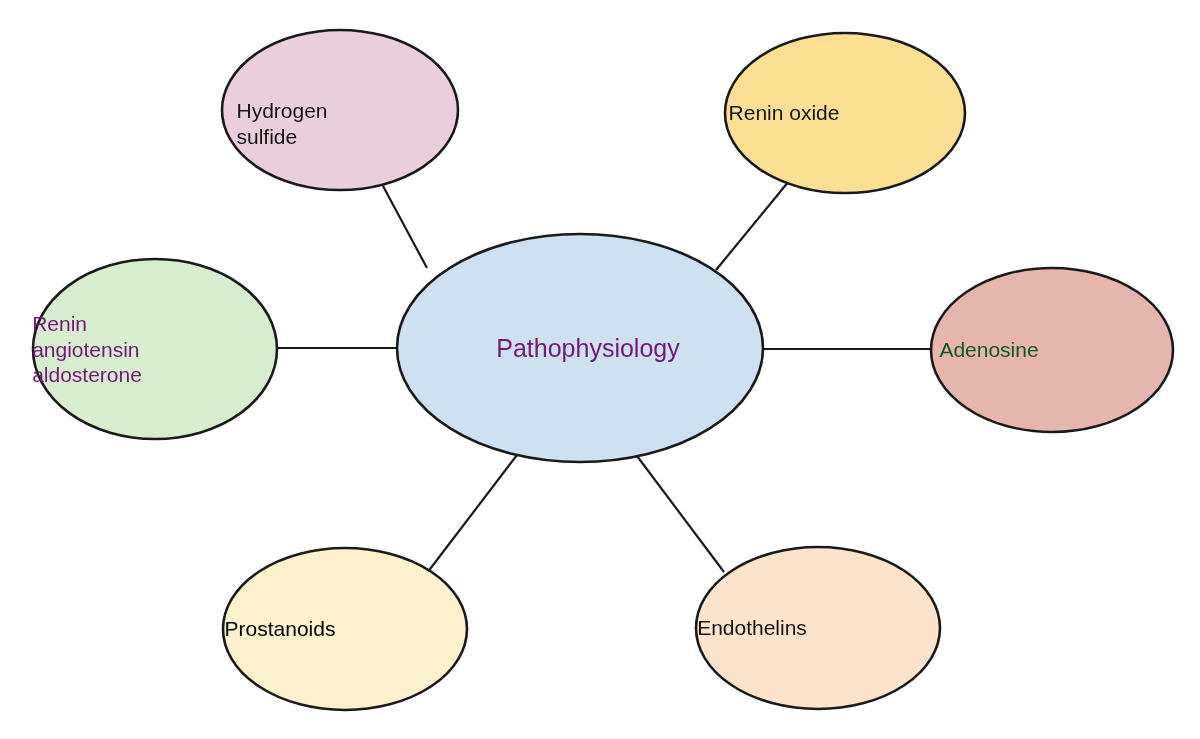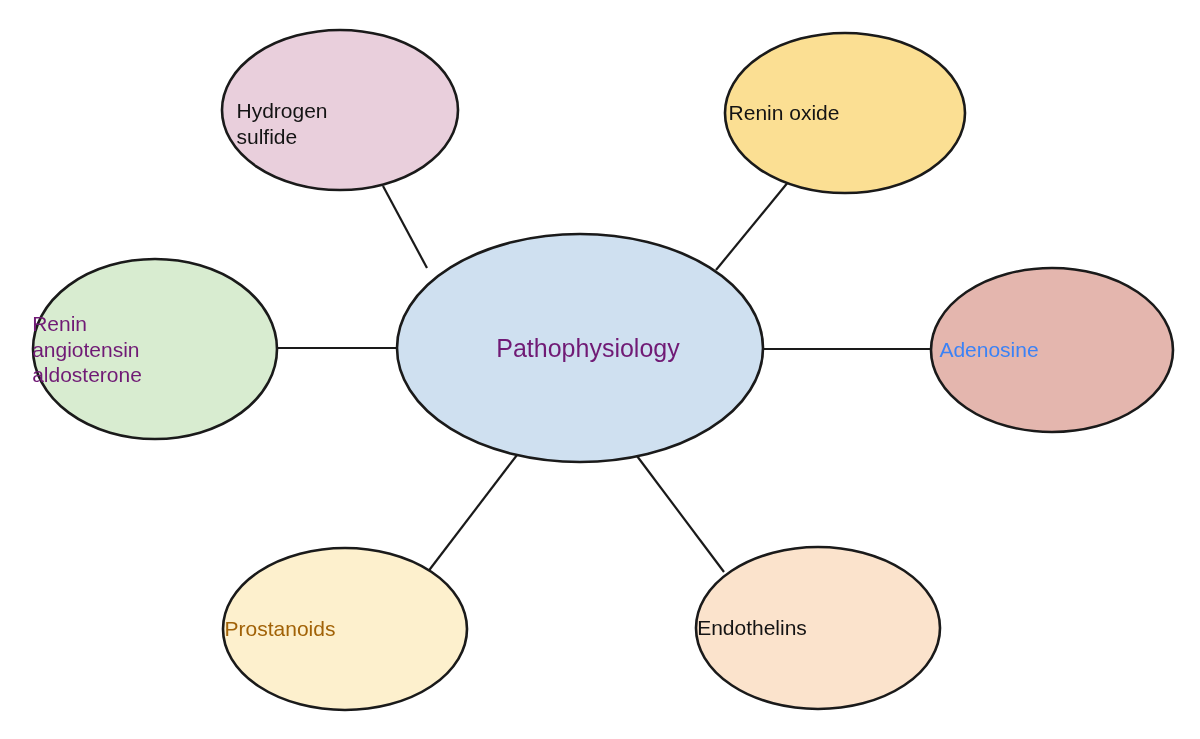--- a/index.html
+++ b/index.html
@@ -80,17 +80,17 @@
       </g>
   </svg>
   <div id="label-layer">
       <div class="node-label center" style="left: 580px; top: 348px; color: #701a75; margin-left: 8px;">Pathophysiology</div>
       <div class="node-label leaf" style="left: 282px; top: 124px; color: rgb(20, 20, 20);">Hydrogen
 sulfide</div>
       <div class="node-label leaf" style="left: 784px; top: 113px; color: rgb(20, 20, 20);">Renin oxide</div>
       <div class="node-label leaf" style="left: 87px; top: 349px; color: #701a75;">Renin
 angiotensin
 aldosterone</div>
-      <div class="node-label leaf" style="left: 989px; top: 350px; color: #3b82f6;">Adenosine</div>
-      <div class="node-label leaf" style="left: 280px; top: 629px; color: #a16207;">Prostanoids</div>
+      <div class="node-label leaf" style="left: 989px; top: 350px; color: #14532d;">Adenosine</div>
+      <div class="node-label leaf" style="left: 280px; top: 629px; color: #000000;">Prostanoids</div>
       <div class="node-label leaf" style="left: 752px; top: 628px; color: rgb(20, 20, 20);">Endothelins</div>
     </div>
 </div>
 
 </body></html>

